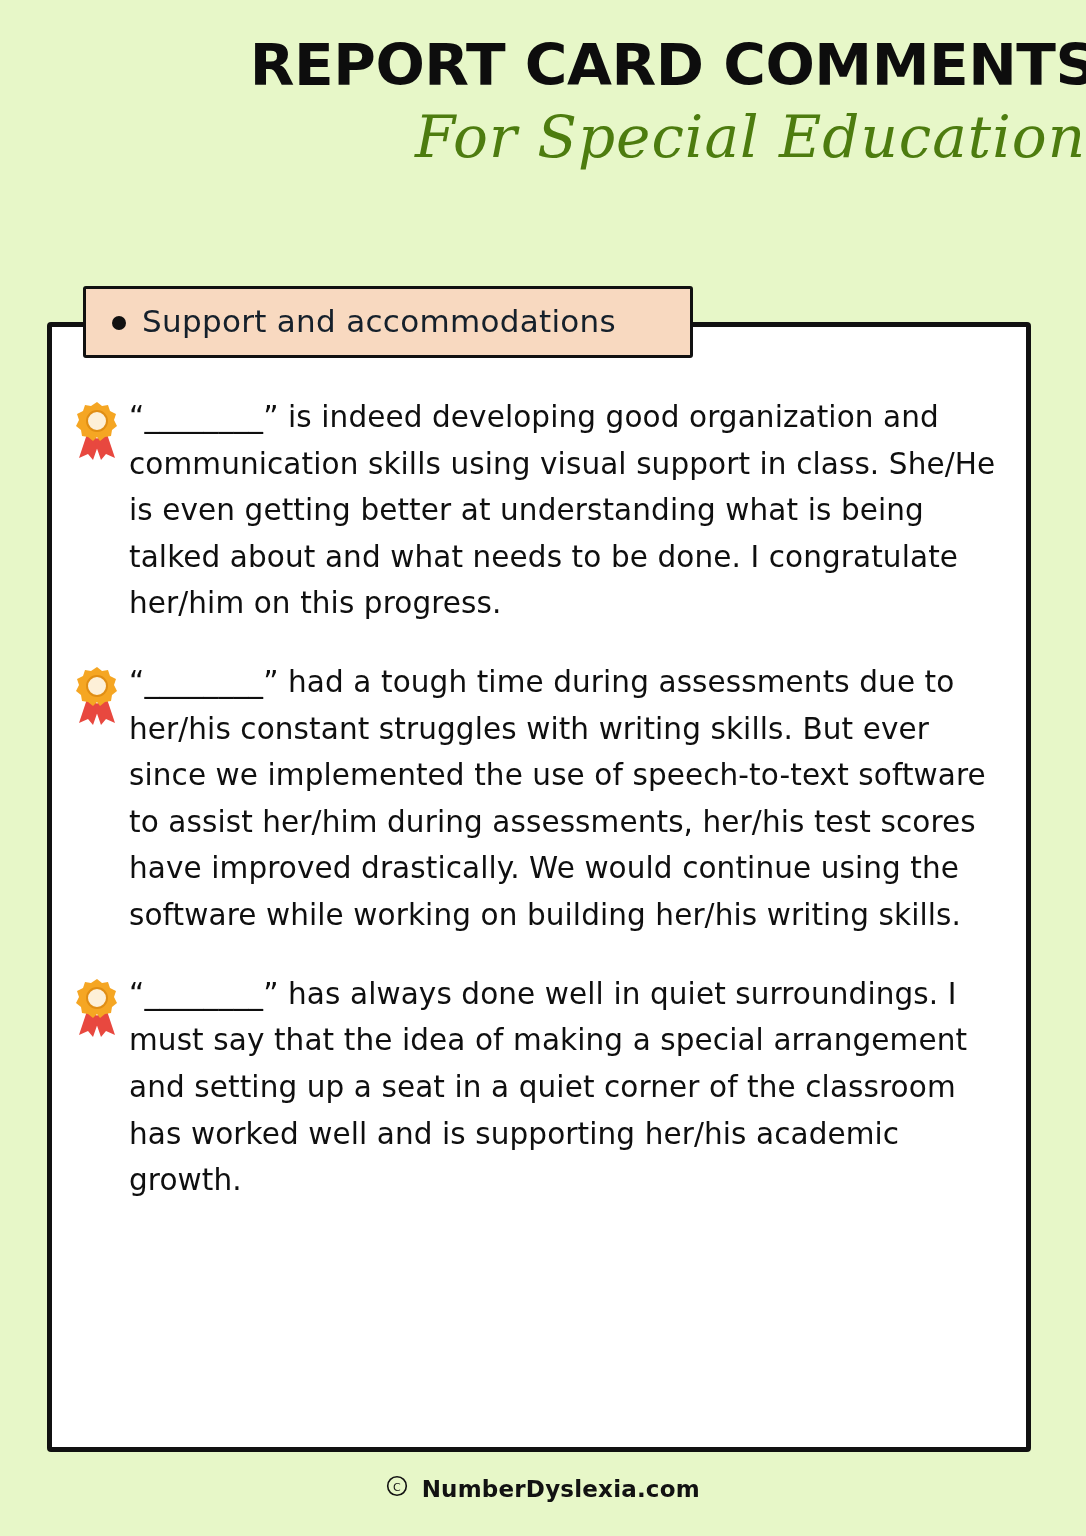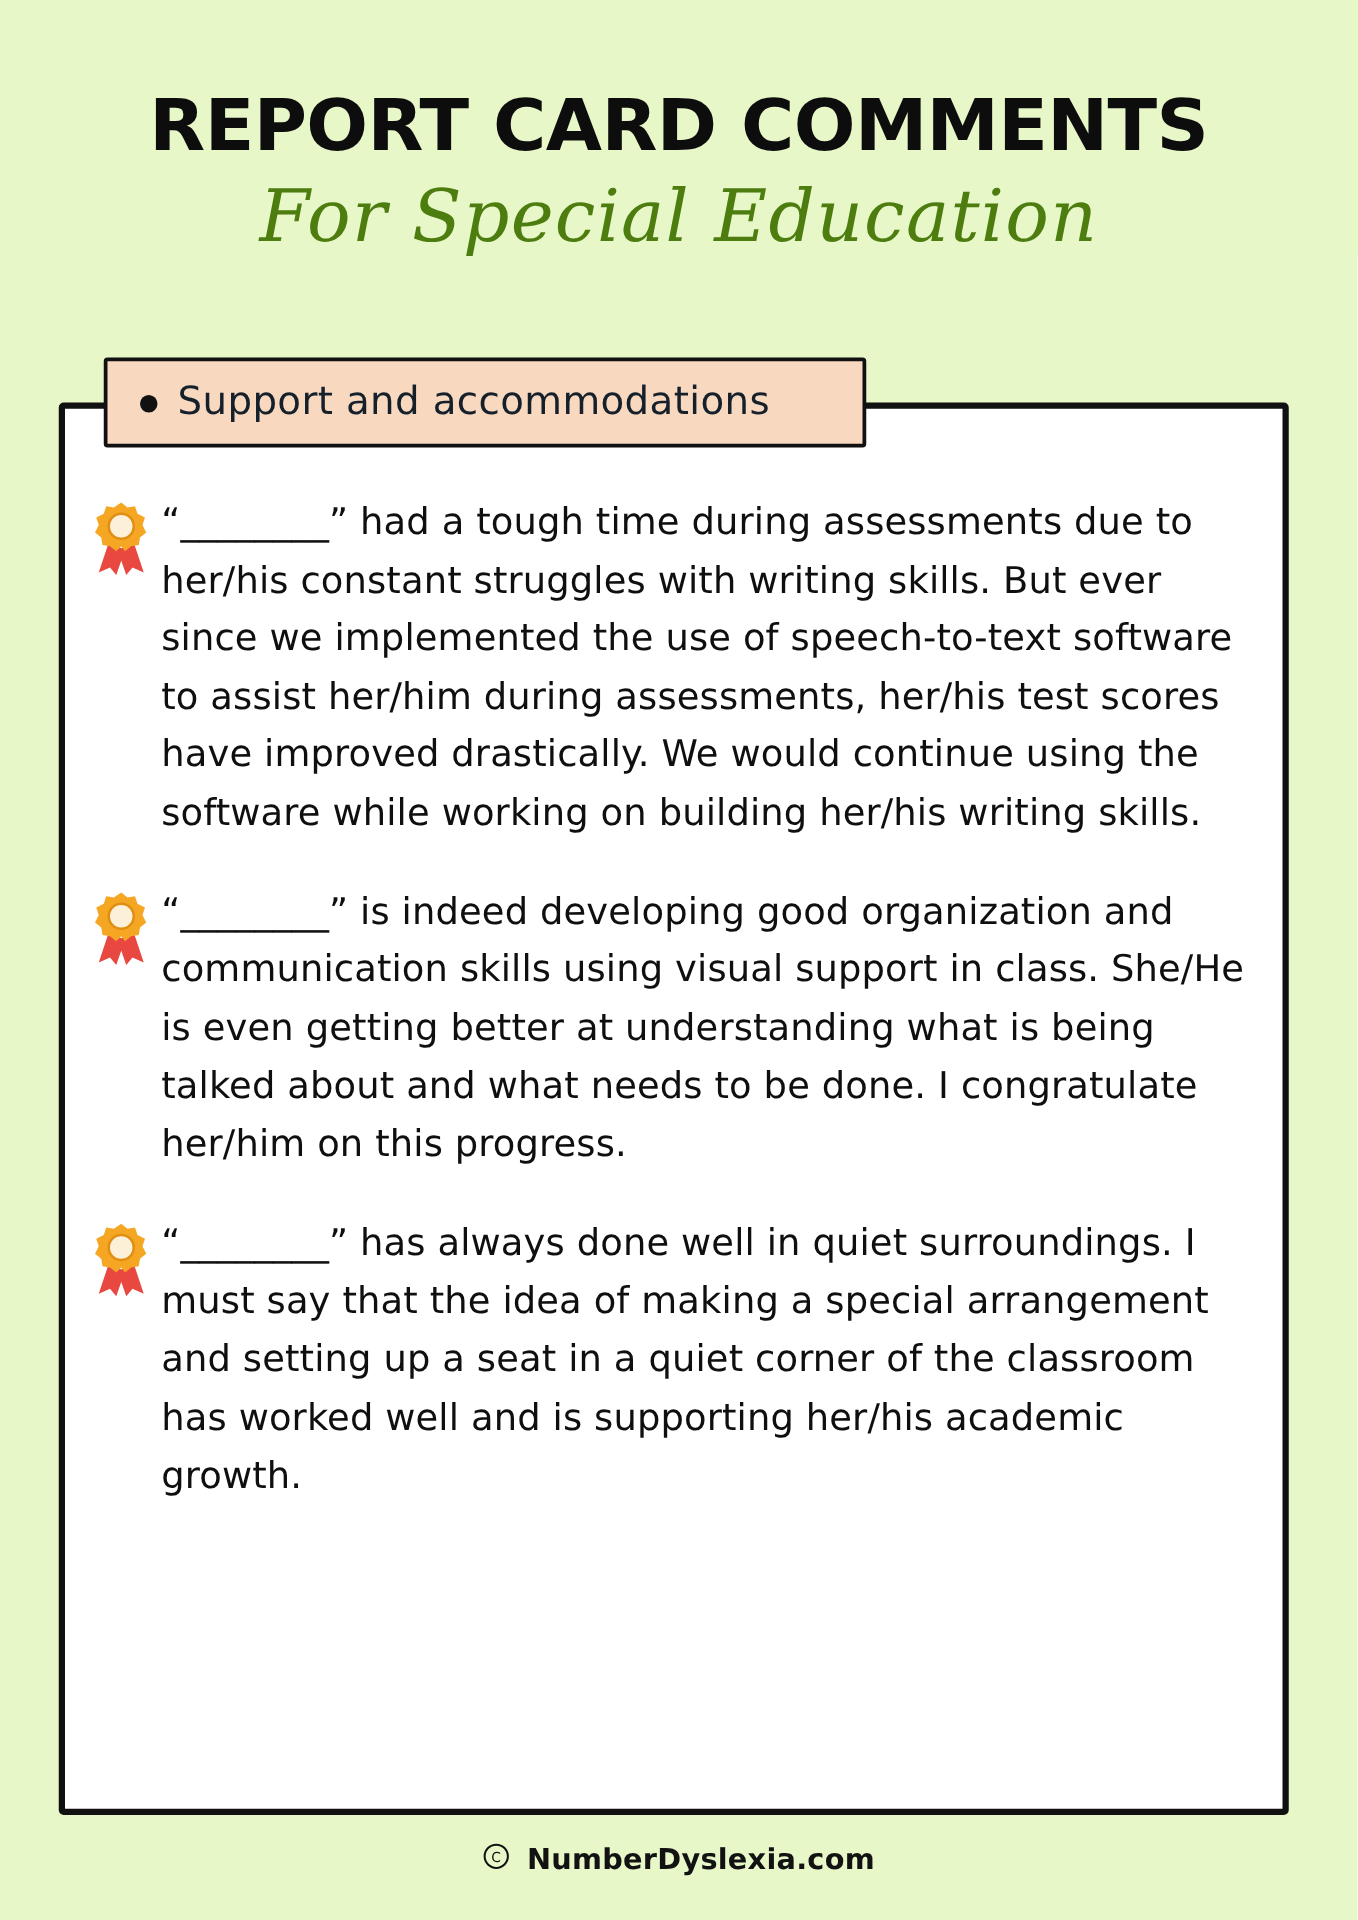--- a/index.html
+++ b/index.html
@@ -17,22 +17,22 @@
 
   .page {
     position: relative;
     width: 1086px;
     height: 1536px;
     box-sizing: border-box;
   }
 
   
   .header {
-    text-align: center;
-    padding-top: 72px;
+    text-align: right;
+    padding-top: 36px;
   }
   .title-main {
     font-family: "DejaVu Sans", sans-serif;
     font-weight: bold;
     font-size: 57px;
     letter-spacing: -0.5px;
     color: #0d0d0d;
     margin: 0;
     line-height: 1.05;
     transform: scaleX(1.02);
@@ -169,20 +169,32 @@
     <div class="card-box"></div>
 
     <div class="tab">
       <div class="tab-inner">
         <span class="bullet-dot"></span>
         <span class="tab-label">Support and accommodations</span>
       </div>
     </div>
 
     <div class="comments">
+
+      <div class="comment">
+        <span class="medal">
+          <svg width="56" height="62" viewBox="0 0 56 62">
+            <path d="M18 34 L10 58 L19 54 L24 60 L31 40 Z" fill="#e8483f"></path>
+            <path d="M38 34 L46 58 L37 54 L32 60 L25 40 Z" fill="#e8483f"></path>
+            <path d="M28 2 L33 6 L39 5 L41 11 L47 14 L45 20 L48 26 L43 30 L42 36 L36 37 L31 41 L28 37 L24 41 L19 37 L13 36 L12 30 L7 26 L10 20 L8 14 L14 11 L16 5 L22 6 Z" fill="#f5a623"></path>
+            <circle cx="28" cy="21" r="10" fill="#fdf0d8" stroke="#e08e14" stroke-width="2"></circle>
+          </svg>
+        </span>
+        <div class="comment-text">“________”  is indeed developing good organization and communication skills using visual support in class. She/He is even getting better at understanding what is being talked about and what needs to be done. I congratulate her/him on this progress.</div>
+      </div>
 
       <div class="comment">
         <span class="medal">
           <svg width="56" height="62" viewBox="0 0 56 62">
             <path d="M18 34 L10 58 L19 54 L24 60 L31 40 Z" fill="#e8483f"></path>
             <path d="M38 34 L46 58 L37 54 L32 60 L25 40 Z" fill="#e8483f"></path>
             <path d="M28 2 L33 6 L39 5 L41 11 L47 14 L45 20 L48 26 L43 30 L42 36 L36 37 L31 41 L28 37 L24 41 L19 37 L13 36 L12 30 L7 26 L10 20 L8 14 L14 11 L16 5 L22 6 Z" fill="#f5a623"></path>
             <circle cx="28" cy="21" r="10" fill="#fdf0d8" stroke="#e08e14" stroke-width="2"></circle>
           </svg>
         </span>
@@ -191,32 +203,20 @@
 
       <div class="comment">
         <span class="medal">
           <svg width="56" height="62" viewBox="0 0 56 62">
             <path d="M18 34 L10 58 L19 54 L24 60 L31 40 Z" fill="#e8483f"></path>
             <path d="M38 34 L46 58 L37 54 L32 60 L25 40 Z" fill="#e8483f"></path>
             <path d="M28 2 L33 6 L39 5 L41 11 L47 14 L45 20 L48 26 L43 30 L42 36 L36 37 L31 41 L28 37 L24 41 L19 37 L13 36 L12 30 L7 26 L10 20 L8 14 L14 11 L16 5 L22 6 Z" fill="#f5a623"></path>
             <circle cx="28" cy="21" r="10" fill="#fdf0d8" stroke="#e08e14" stroke-width="2"></circle>
           </svg>
         </span>
-        <div class="comment-text">“________”  is indeed developing good organization and communication skills using visual support in class. She/He is even getting better at understanding what is being talked about and what needs to be done. I congratulate her/him on this progress.</div>
-      </div>
-
-      <div class="comment">
-        <span class="medal">
-          <svg width="56" height="62" viewBox="0 0 56 62">
-            <path d="M18 34 L10 58 L19 54 L24 60 L31 40 Z" fill="#e8483f"></path>
-            <path d="M38 34 L46 58 L37 54 L32 60 L25 40 Z" fill="#e8483f"></path>
-            <path d="M28 2 L33 6 L39 5 L41 11 L47 14 L45 20 L48 26 L43 30 L42 36 L36 37 L31 41 L28 37 L24 41 L19 37 L13 36 L12 30 L7 26 L10 20 L8 14 L14 11 L16 5 L22 6 Z" fill="#f5a623"></path>
-            <circle cx="28" cy="21" r="10" fill="#fdf0d8" stroke="#e08e14" stroke-width="2"></circle>
-          </svg>
-        </span>
         <div class="comment-text">“________”  has always done well in quiet surroundings. I must say that the idea of making a special arrangement and setting up a seat in a quiet corner of the classroom has worked well and is supporting her/his academic growth.</div>
       </div>
 
     </div>
   </div>
 
   <div class="footer">
     <span class="copy">
       <svg width="22" height="22" viewBox="0 0 22 22">
         <circle cx="11" cy="11" r="9.3" fill="none" stroke="#121212" stroke-width="1.6"></circle>

